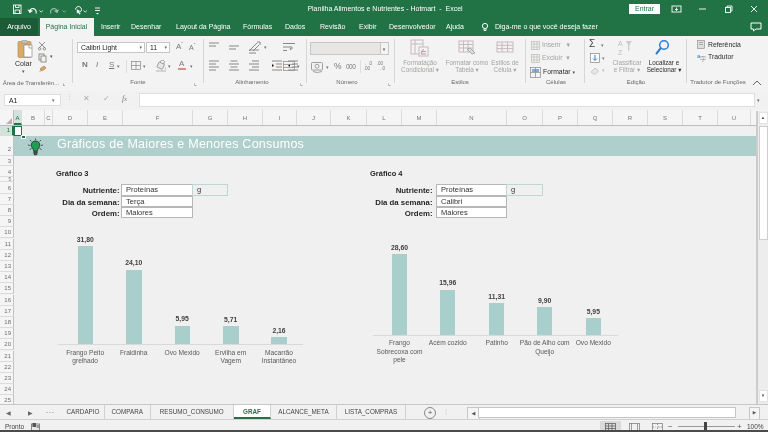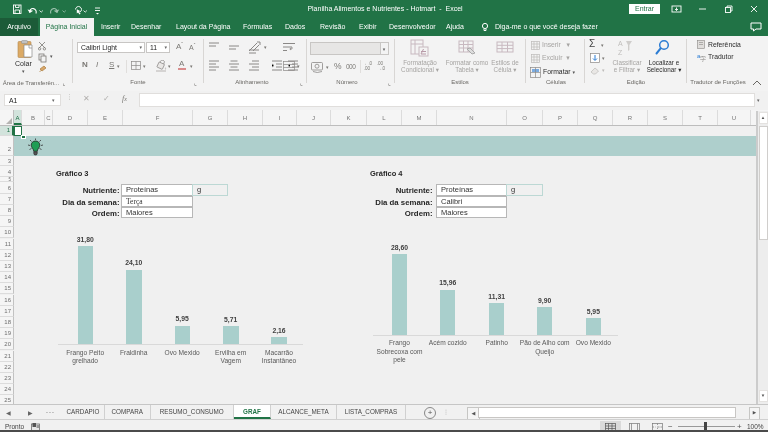--- a/index.html
+++ b/index.html
@@ -376,39 +376,40 @@
     <div class="rh" style="top:190.9px;height:11.2px;line-height:11.5px;">18</div>
     <div class="rh" style="top:202.1px;height:11.2px;line-height:11.5px;">19</div>
     <div class="rh" style="top:213.3px;height:11.2px;line-height:11.5px;">20</div>
     <div class="rh" style="top:224.5px;height:11.2px;line-height:11.5px;">21</div>
     <div class="rh" style="top:235.7px;height:11.2px;line-height:11.5px;">22</div>
     <div class="rh" style="top:246.9px;height:11.2px;line-height:11.5px;">23</div>
     <div class="rh" style="top:258.1px;height:11.2px;line-height:11.5px;">24</div>
     <div class="rh" style="top:269.3px;height:11.2px;line-height:11.5px;">25</div>
 
     <div class="abs" style="left:14px;top:9.8px;width:742px;height:20.4px;background:#aecfcc;"></div>
+    <div class="abs" style="left:57px;top:9.8px;height:20.4px;line-height:16px;font-size:12.5px;letter-spacing:0.25px;color:#fff;">Gráficos de Maiores e Menores Consumos</div>
 
     <svg class="abs" style="left:27px;top:11.5px" width="17" height="19" viewBox="0 0 17 19">
       <g stroke="#333" stroke-width="0.8" fill="none">
         <path d="M8.5 0.5 v1.5 M3 2 l1.5 1.5 M14 2 l-1.5 1.5 M1 7 l2 0.5 M16 7 l-2 0.5 M2.5 11.5 l2 -1 M14.5 11.5 l-2 -1"></path>
       </g>
       <path d="M8.5 3 c-2.8 0 -4.3 2 -4.3 4.2 c0 1.8 1.3 2.9 1.9 4 c0.4 0.8 0.5 1.3 0.5 2 h3.8 c0 -0.7 0.1 -1.2 0.5 -2 c0.6 -1.1 1.9 -2.2 1.9 -4 c0 -2.2 -1.5 -4.2 -4.3 -4.2 z" fill="#1f9d55" stroke="#222" stroke-width="0.8"></path>
       <path d="M6.8 13.8 h3.4 v1.6 c0 0.9 -0.6 1.6 -1.7 1.6 s-1.7 -0.7 -1.7 -1.6 z" fill="#555" stroke="#222" stroke-width="0.6"></path>
     </svg>
 
     <div class="abs" style="left:14px;top:0;width:8px;height:9.8px;background:#fff;border:1.5px solid #217346;box-sizing:border-box;"></div>
     <div class="abs" style="left:20.8px;top:8.5px;width:2.8px;height:2.8px;background:#217346;border:0.5px solid #fff;"></div>
 
     <div class="blbl gt" style="left:56px;top:42.5px;">Gráfico 3</div>
     <div class="blbl" style="right:calc(100% - 119.5px);top:60px;">Nutriente:</div>
     <div class="blbl" style="right:calc(100% - 119.5px);top:71.5px;">Dia da semana:</div>
     <div class="blbl" style="right:calc(100% - 119.5px);top:82.5px;">Ordem:</div>
     <div class="ibox" style="left:121px;top:57.5px;width:72px;height:12.3px;">Proteínas</div>
     <div class="ibox" style="left:192px;top:57.5px;width:36px;height:12.3px;border-color:#bcd8d4;background:transparent;">g</div>
-    <div class="ibox" style="left:121px;top:69.8px;width:72px;height:11px;font-family:Liberation Serif, serif;">Terça</div>
+    <div class="ibox" style="left:121px;top:69.8px;width:72px;height:11px;">Terça</div>
     <div class="ibox" style="left:121px;top:80.8px;width:72px;height:11px;">Maiores</div>
 
     <div class="blbl gt" style="left:370px;top:42.5px;">Gráfico 4</div>
     <div class="blbl" style="right:calc(100% - 432.5px);top:60px;">Nutriente:</div>
     <div class="blbl" style="right:calc(100% - 432.5px);top:71.5px;">Dia da semana:</div>
     <div class="blbl" style="right:calc(100% - 432.5px);top:82.5px;">Ordem:</div>
     <div class="ibox" style="left:436px;top:57.5px;width:71px;height:12.3px;">Proteínas</div>
     <div class="ibox" style="left:506px;top:57.5px;width:37px;height:12.3px;border-color:#bcd8d4;background:transparent;">g</div>
     <div class="ibox" style="left:436px;top:69.8px;width:71px;height:11px;">Calibri</div>
     <div class="ibox" style="left:436px;top:80.8px;width:71px;height:11px;">Maiores</div>

